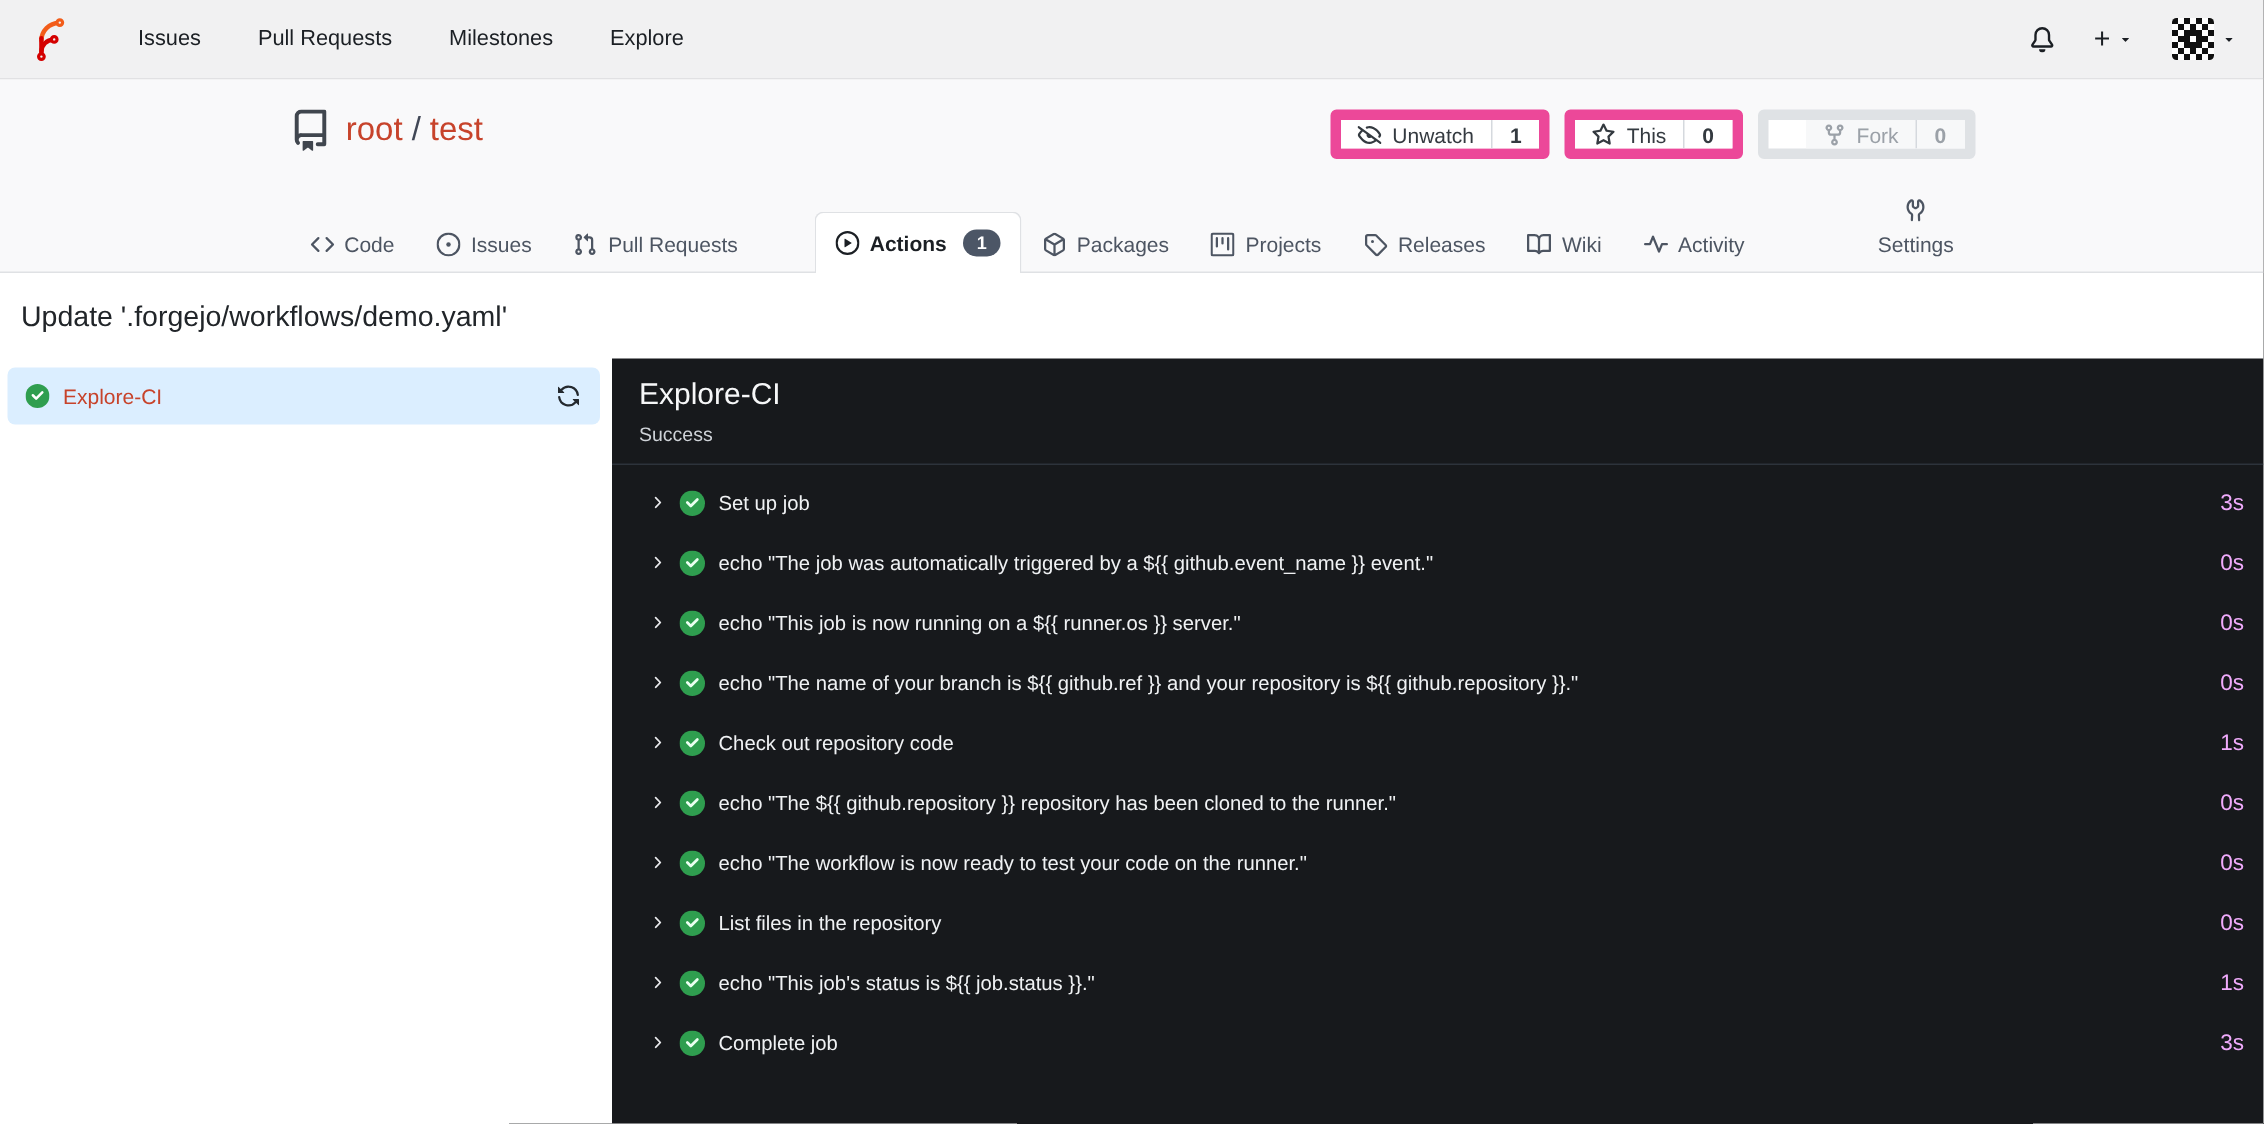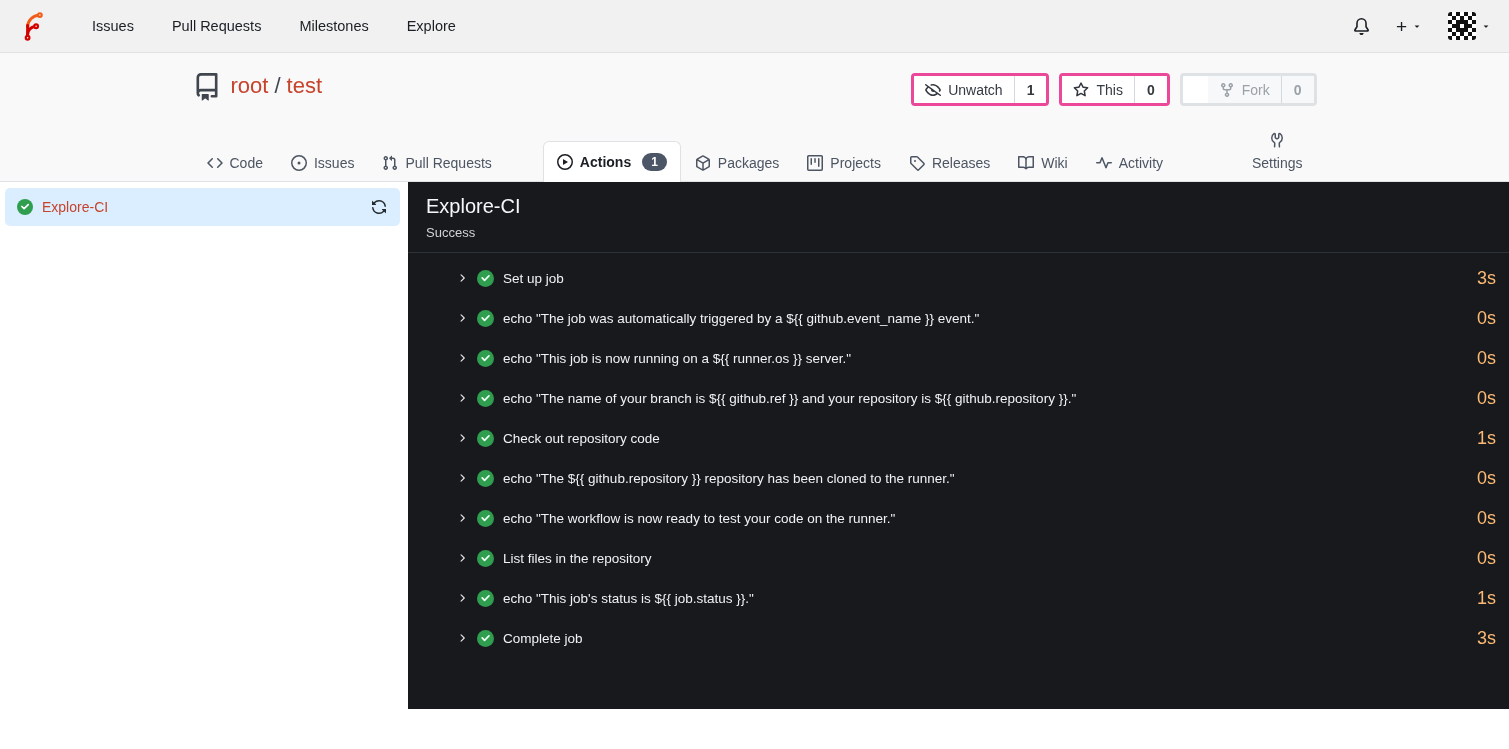--- a/index.html
+++ b/index.html
@@ -19,21 +19,21 @@
 
   
   .repo-header { background:#f9f9fa; border-bottom:1px solid #dfe1e4; }
   .container { width:1124px; margin:0 auto; }
   .repo-title-row { display:flex; align-items:flex-start; padding-top:20px; }
   .repo-icon { color:#40464e; margin-right:10px; display:flex; }
   .repo-title { font-size:22px; display:flex; align-items:baseline; gap:6px; }
   .repo-link { color:#c7432b; text-decoration:none; cursor:pointer; }
   .repo-sep { color:#404756; }
   .repo-actions { margin-left:auto; display:flex; gap:10px; }
-  .split-btn { display:flex; border:3px solid #ec4899; border-radius:4px; overflow:hidden;
+  .split-btn { display:flex; border:7px solid #ec4899; border-radius:4px; overflow:hidden;
                background:#fff; height:33px; font-size:14px; color:#343a40; }
   .split-btn .seg { display:flex; align-items:center; gap:7px; padding:0 11px; cursor:pointer; background:#fff; }
   .split-btn .cnt { border-left:1px solid #d5d9de; padding:0 12px; display:flex; align-items:center;
                     font-weight:600; cursor:pointer; background:#fff; }
   .split-btn.disabled { border-color:#dfe2e5; color:#9ba1a8;padding-left:25px; }
   .split-btn.disabled .seg, .split-btn.disabled .cnt { background:#f7f8f9; cursor:default; }
 
   
   .tabs-row { display:flex; align-items:flex-end; margin-top:14px; }
   .tab { display:flex; align-items:center; gap:7px; padding:11px 13px; font-size:14px;
@@ -53,25 +53,25 @@
   .jobs-sidebar { width:408px; padding:6px 8px 0 5px; }
   .job-item { height:38px; background:#dbeeff; border-radius:5px; display:flex;
               align-items:center; padding:0 13px 0 12px; cursor:pointer; }
   .job-item .job-label { color:#c7432b; font-size:14px; margin-left:9px; }
   .job-item .sync { margin-left:auto; color:#24292f; display:flex; cursor:pointer; }
 
   .log-panel { flex:1; background:#17191c; color:#f0f2f4; display:flex; flex-direction:column; }
   .log-header { padding:13px 18px 12px; border-bottom:1px solid #2d333b; }
   .log-job-name { font-size:20px; color:#f6f7f8; }
   .log-job-status { font-size:13px; color:#cfd3d8; margin-top:7px; }
-  .steps { padding-top:5px;padding-left:24px; }
+  .steps { padding-top:5px; }
   .step { height:40px; display:flex; align-items:center; padding:0 13px 0 24px; cursor:pointer; }
   .step .chev { color:#e9eaec; display:flex; margin-right:9px; }
   .step .name { font-size:13.5px; color:#f0f2f4; margin-left:9px; }
-  .step .dur { margin-left:auto; font-size:18px; color:#fdba74; }
+  .step .dur { margin-left:auto; font-size:15px; color:#f0abfc; }
 
   .icon16 { width:16px; height:16px; }
   .icon17 { width:17px; height:17px; }
 </style>
 </head>
 <body>
 
 <div class="page">
 
   <div class="navbar">
@@ -244,20 +244,21 @@
         <a class="tab tab-settings">
           <svg class="icon16" viewBox="0 0 16 16" fill="currentColor">
               <path d="M5.433 2.304A4.494 4.494 0 0 0 3.5 6c0 1.598.832 3.002 2.09 3.802.518.328.929.923.902 1.64v.008l-.164 3.337a.75.75 0 1 1-1.498-.073l.163-3.33c.002-.085-.05-.216-.207-.316A5.996 5.996 0 0 1 2 6a5.994 5.994 0 0 1 2.567-4.92 1.482 1.482 0 0 1 1.673-.04c.462.296.76.827.76 1.423v2.82c0 .082.041.16.11.206l.75.51a.25.25 0 0 0 .28 0l.75-.51A.249.249 0 0 0 9 5.282V2.463c0-.596.298-1.127.76-1.423a1.482 1.482 0 0 1 1.673.04A5.994 5.994 0 0 1 14 6a5.996 5.996 0 0 1-2.786 5.068c-.157.1-.209.23-.207.315l.163 3.33a.752.752 0 0 1-1.094.714.75.75 0 0 1-.404-.64l-.164-3.345c-.027-.717.384-1.312.902-1.64A4.496 4.496 0 0 0 12.5 6a4.494 4.494 0 0 0-1.933-3.696c-.024.017-.067.067-.067.159v2.82a1.75 1.75 0 0 1-.767 1.448l-.75.51a1.75 1.75 0 0 1-1.966 0l-.75-.51A1.75 1.75 0 0 1 5.5 5.282V2.463c0-.092-.043-.142-.067-.159Z"></path>
             </svg>
           <span>Settings</span>
         </a>
       </div>
     </div>
   </div>
 
+  <div class="run-title">Update '.forgejo/workflows/demo.yaml'</div>
 
   <div class="content">
 
     <div class="jobs-sidebar">
       <div class="job-item">
         <svg width="16" height="16" viewBox="0 0 16 16">
           <circle cx="8" cy="8" r="8" fill="#2f9e4f"></circle>
           <path d="M11.2 5.6 7.1 9.7 4.9 7.5" stroke="#fff" stroke-width="1.7" fill="none" stroke-linecap="round" stroke-linejoin="round"></path>
         </svg>
         <span class="job-label">Explore-CI</span>

